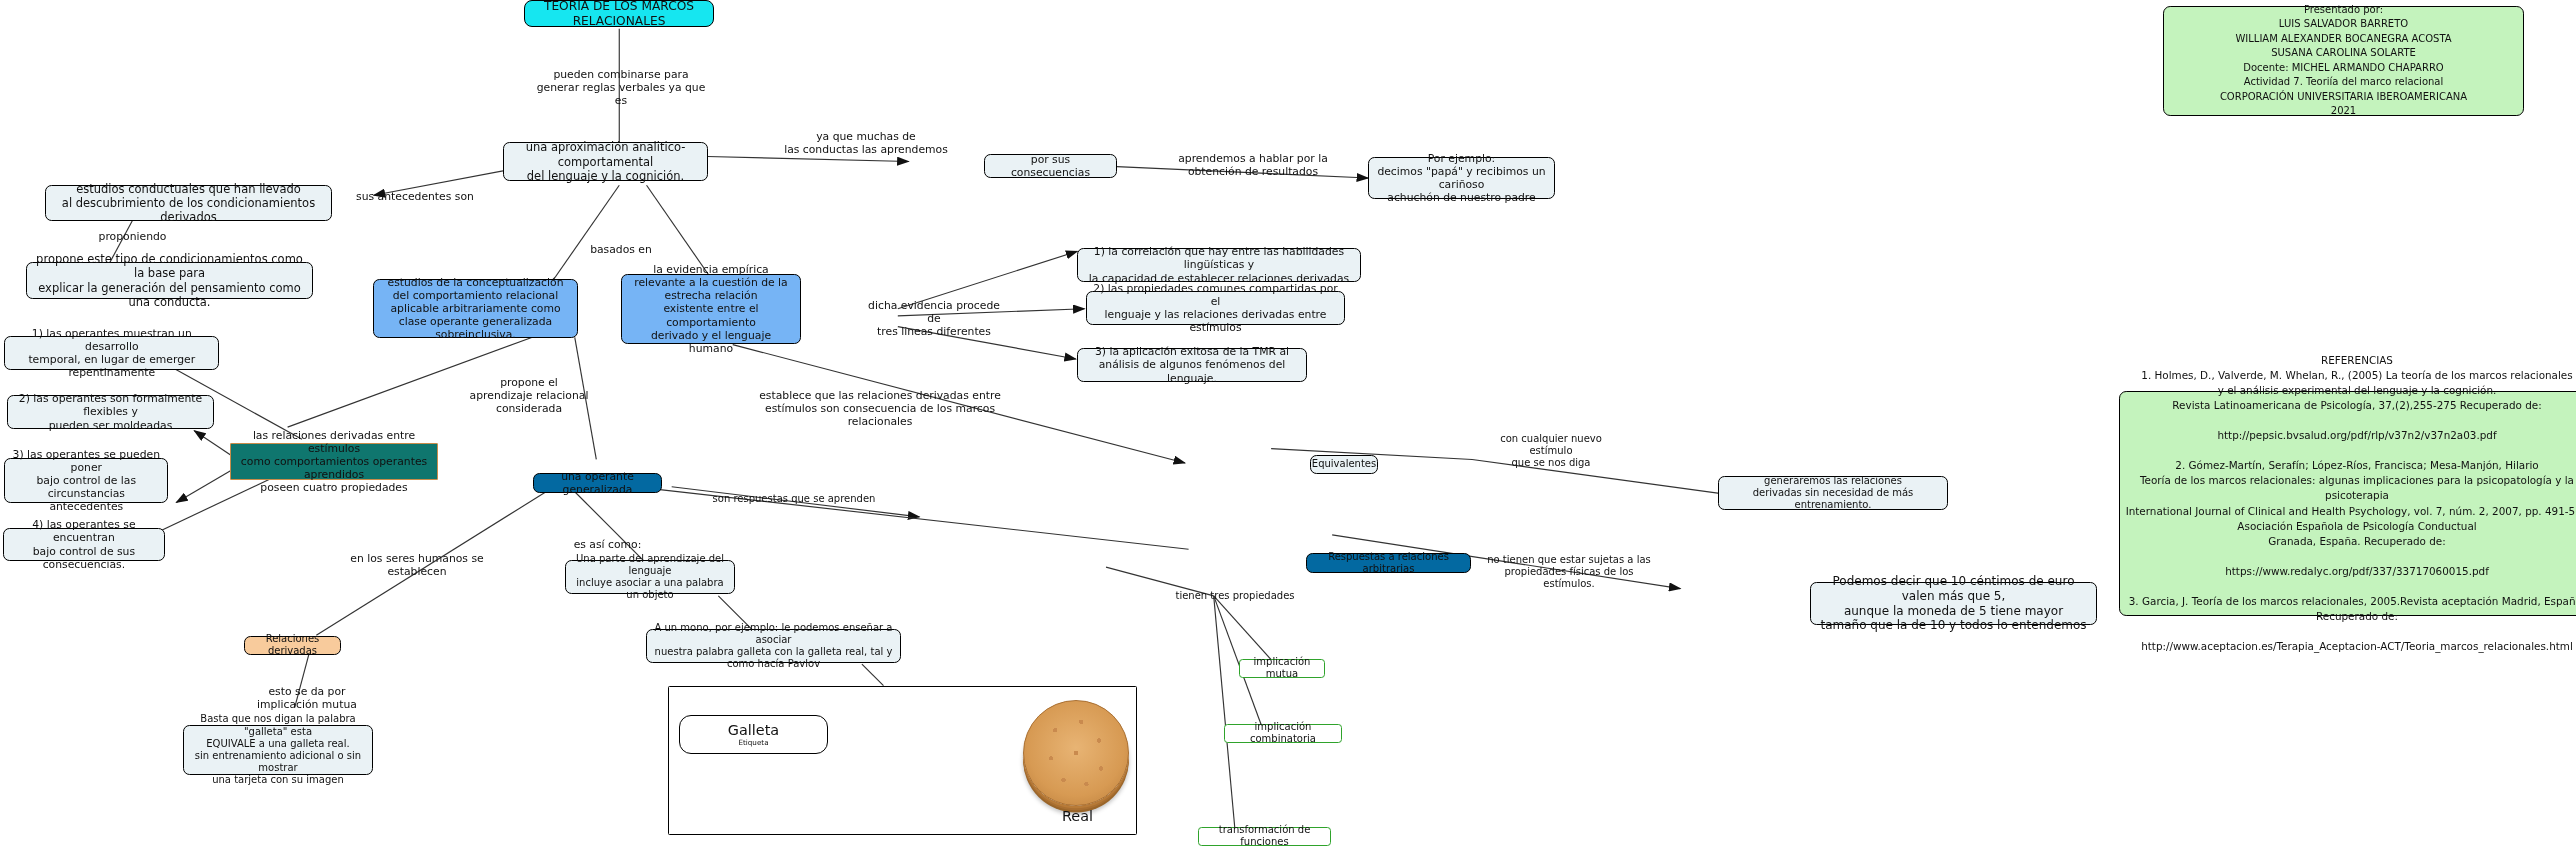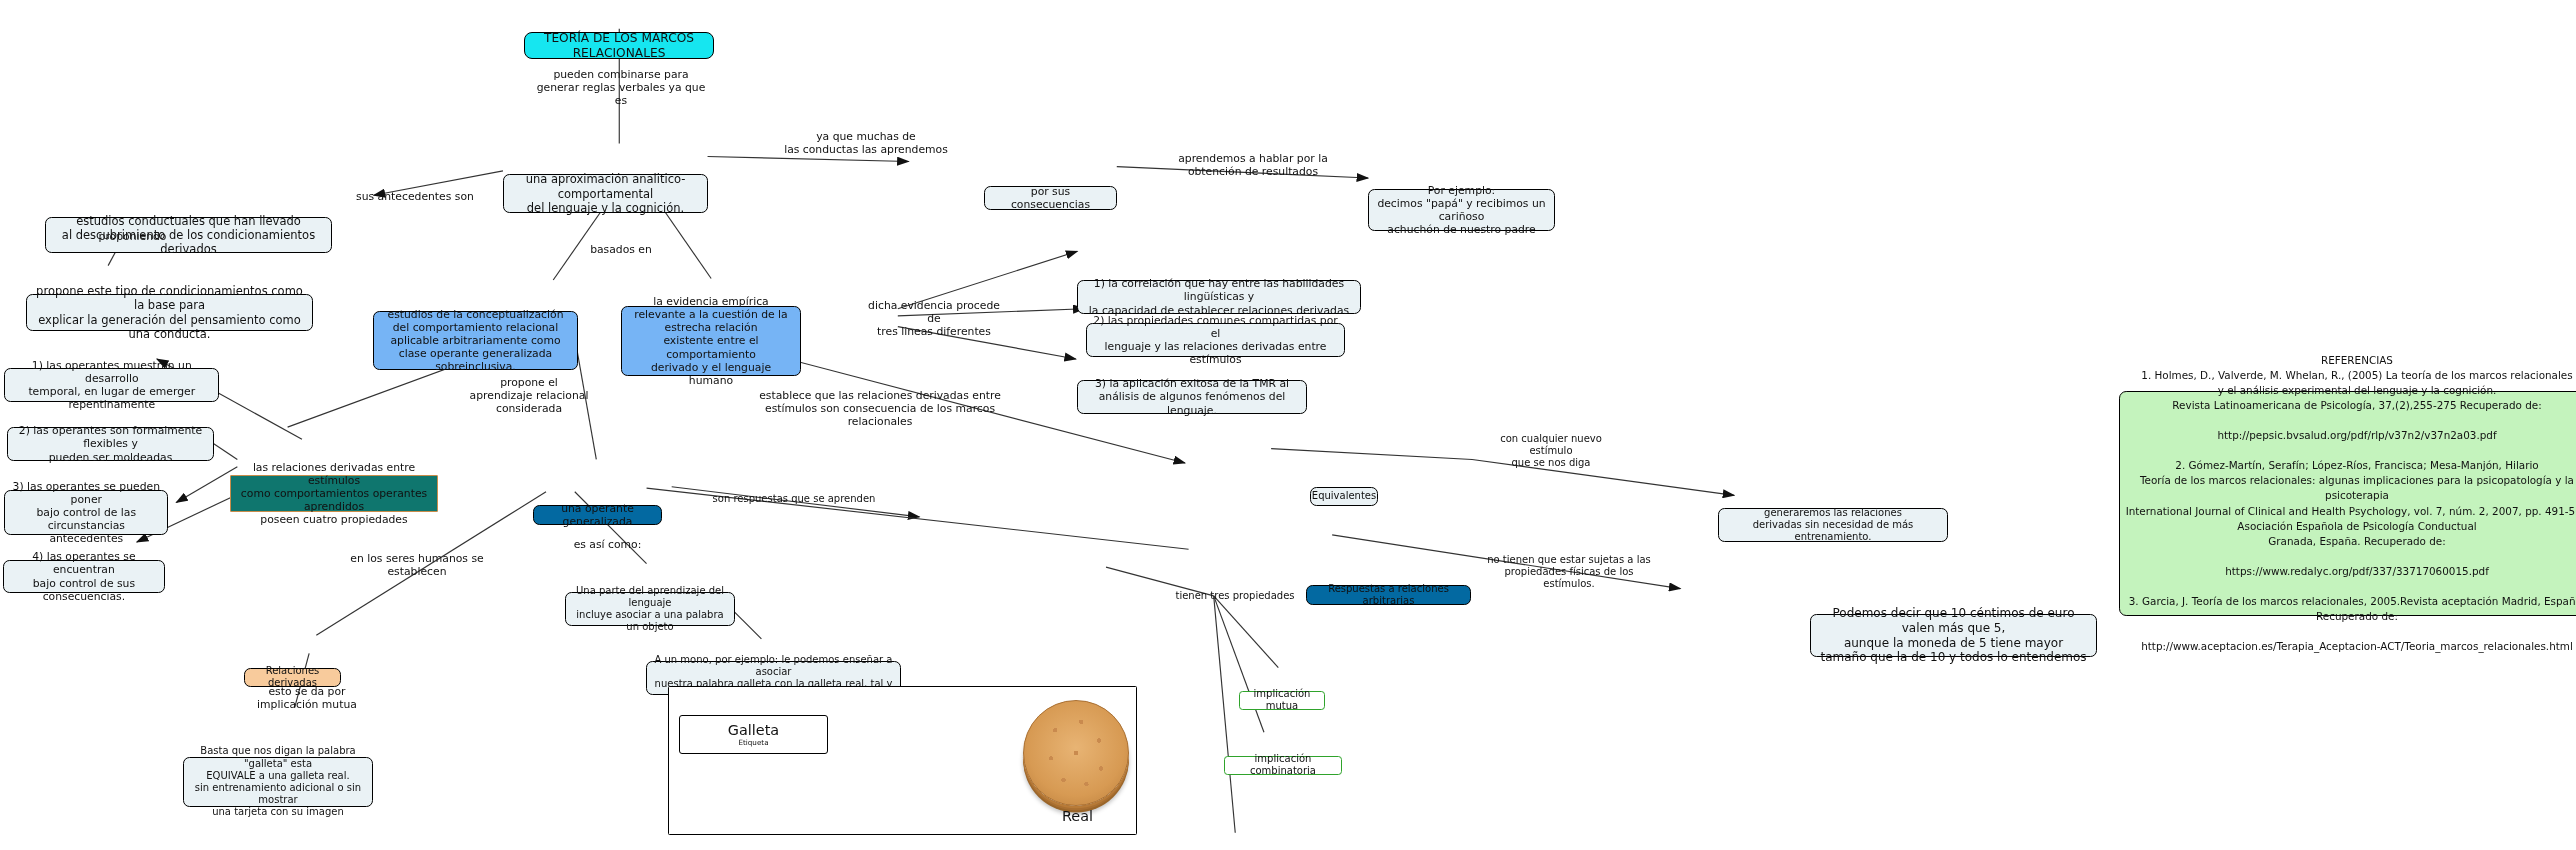--- a/index.html
+++ b/index.html
@@ -17,42 +17,41 @@
     position:absolute;
     box-sizing:border-box;
     border:0.7px solid #000;
     border-radius:6.5px;
     display:flex;align-items:center;justify-content:center;
     text-align:center;
     line-height:1.22;
     padding:2.9px 5.7px;
     white-space:pre-line;
     background:#eaf1f4;
-    margin-top:32px;
   }
   .n-plain{background:#eaf2f5;}
   .n-cyan{background:#16e6f0;border-radius:8px;}
   .n-blue{background:#76b4f5;}
   .n-orange{background:#f8cb9c;}
   .n-orange-sq{background:#0f766e;border:0.7px solid #c98c4a;border-radius:1px;}
   .n-yellow{background:#0369a1;}
   .n-greenline{background:#ffffff;border:0.7px solid #2fa32b;border-radius:3.6px;}
   .label{
     position:absolute;
     text-align:center;
     line-height:1.2;
     white-space:pre-line;
     color:#111;
     background:transparent;
   }
   .cookie-frame{
     position:absolute;border:0.7px solid #000;background:#fff;border-radius:1.4px;
   }
   .etiqueta-box{
-    position:absolute;border:0.7px solid #000;background:#fff;border-radius:3px;
+    position:absolute;border:0.7px solid #000;background:#fff;border-radius:12px;
     display:flex;flex-direction:column;align-items:center;justify-content:center;
   }
   .cookie{
     position:absolute;
     border-radius:50%;
     background:
       radial-gradient(circle at 30% 28%, #c98a4e 0 2.2px, transparent 2.2px),
       radial-gradient(circle at 55% 20%, #c98a4e 0 2.2px, transparent 2.2px),
       radial-gradient(circle at 72% 38%, #c98a4e 0 2.2px, transparent 2.2px),
       radial-gradient(circle at 26% 55%, #c98a4e 0 2.2px, transparent 2.2px),
@@ -135,20 +134,28 @@
       <path d="M1690,830 L1780,930"></path>
       <path d="M1690,830 L1760,1020"></path>
       <path d="M1690,830 L1720,1160"></path>
 
       <path d="M1160,1050 L1420,1050" stroke-width="2" marker-end="url(#ar)"></path>
     </g>
   </svg>
 
   <div class="node n-cyan" style="left:524px;top:0px;width:190px;height:27px;font-size:12.2px;">TEORÍA DE LOS MARCOS RELACIONALES</div>
 
+  <div class="ref-box" style="left:2163px;top:5.7px;width:359px;height:108px;font-size:10px;">Presentado por:
+LUIS SALVADOR BARRETO
+WILLIAM ALEXANDER BOCANEGRA ACOSTA
+SUSANA CAROLINA SOLARTE
+Docente: MICHEL ARMANDO CHAPARRO
+Actividad 7. Teoriía del marco relacional
+CORPORACIÓN UNIVERSITARIA IBEROAMERICANA
+2021</div>
 
   <div class="ref-box" style="left:2119px;top:391px;width:474px;height:223px;font-size:10.4px;">REFERENCIAS
 1. Holmes, D., Valverde, M. Whelan, R., (2005) La teoría de los marcos relacionales
 y el análisis experimental del lenguaje y la cognición.
 Revista Latinoamericana de Psicología, 37,(2),255-275  Recuperado de:
 
 http://pepsic.bvsalud.org/pdf/rlp/v37n2/v37n2a03.pdf
 
 2. Gómez-Martín, Serafín; López-Ríos, Francisca; Mesa-Manjón, Hilario
 Teoría de los marcos relacionales: algunas implicaciones para la psicopatología y la psicoterapia

